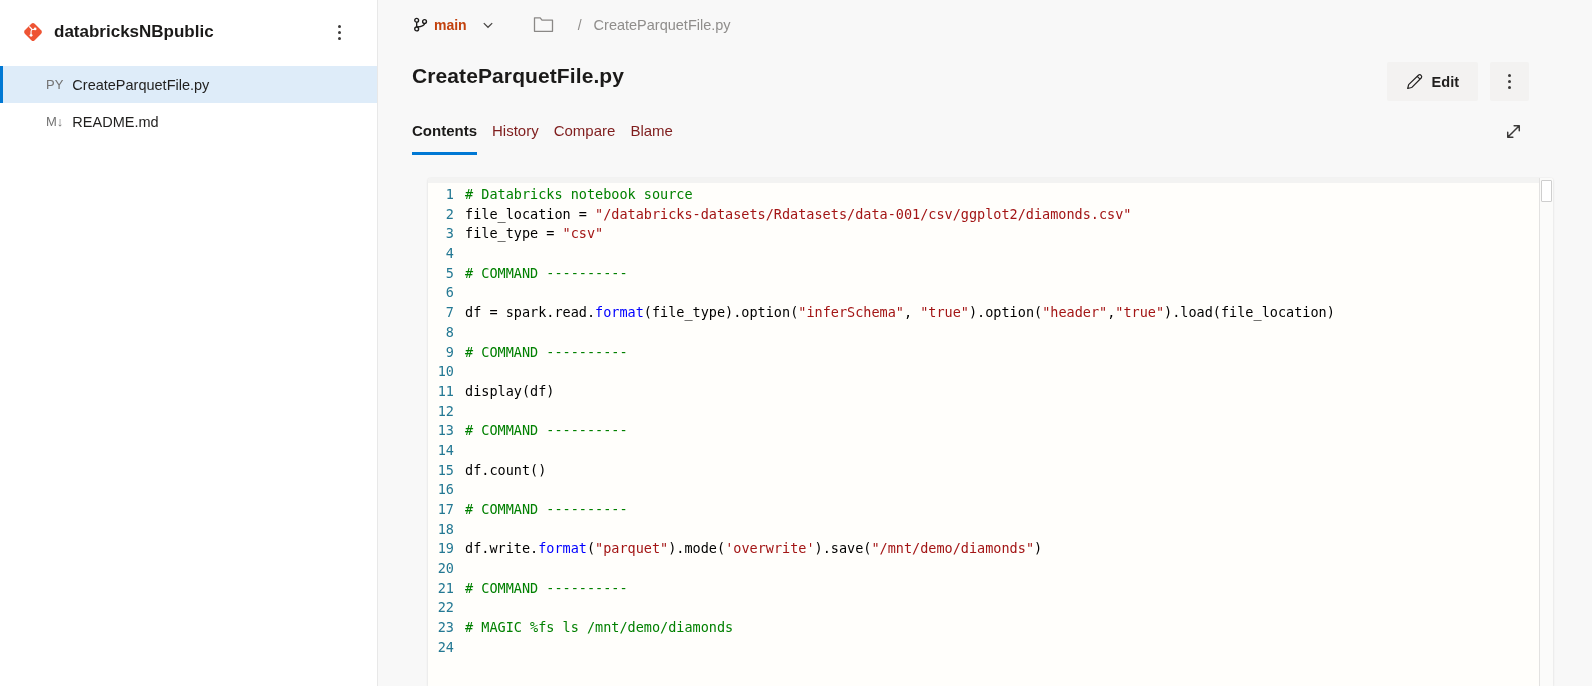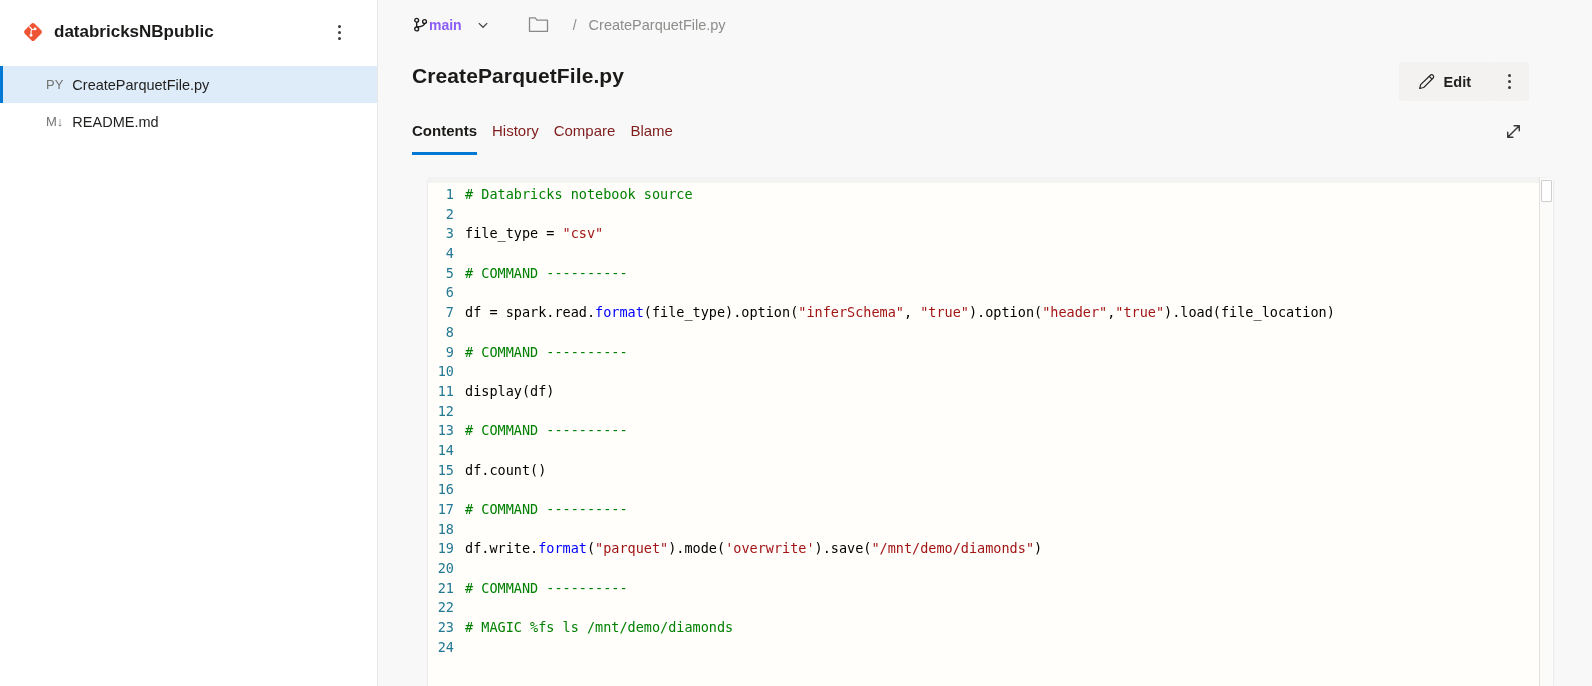--- a/index.html
+++ b/index.html
@@ -43,31 +43,31 @@
   .file-badge { font-size:13px; color:#737373; white-space:pre; }
   .file-name  { margin-left:9px; font-size:14.5px; color:#201f1e; white-space:nowrap; }
 
   
   .main { position:absolute; left:379px; top:0; right:0; height:100%; }
   .breadcrumb-row {
     position:absolute; top:16px; left:33px; display:flex; align-items:center;
     font-size:14px; color:#1b1a19;
   }
   .branch-btn { display:flex; align-items:center; background:none; border:none; cursor:pointer; font:inherit; }
-  .branch-name { font-weight:bold; color:#8b5cf6; }
+  .branch-name { font-weight:bold; margin-left:5px; color:#c2410c; }
   .chevron { margin-left:14px; display:flex; }
   .folder-ic { margin-left:38px; display:flex; }
   .crumb-sep { margin-left:24px; color:#8f8d8b; font-size:14px; }
   .crumb-file { margin-left:12px; color:#8f8d8b; font-size:14.5px; }
 
   .page-title {
     position:absolute; top:64px; left:33px; font-size:21px; font-weight:bold; color:#1b1a19;
     letter-spacing:.1px;
   }
-  .actions { position:absolute; top:62px; right:63px; display:flex; }
+  .actions { position:absolute; top:62px; right:63px; display:flex; gap:12px; }
   .btn {
     height:39px; background:#f3f2f1; border:none; border-radius:2px; cursor:pointer;
     display:flex; align-items:center; justify-content:center; font:inherit;
   }
   .edit-btn { padding:0 19px; gap:9px; font-size:14.5px; font-weight:bold; color:#201f1e; }
   .more-btn { width:39px; flex-direction:column; gap:3px; }
   .more-btn i { width:3px; height:3px; border-radius:50%; background:#3b3a39; }
 
   .tabs-row { position:absolute; top:122px; left:33px; display:flex; gap:15px; }
   .tab {
@@ -194,21 +194,21 @@
   <button class="expand-btn">
     <svg width="21" height="21" viewBox="0 0 20 20" fill="none" stroke="#3b3a39" stroke-width="1.4" stroke-linecap="round">
       <path d="M4.5 15.5 L15.5 4.5 M15.5 4.5 H10.6 M15.5 4.5 V9.4 M4.5 15.5 H9.4 M4.5 15.5 V10.6"></path>
     </svg>
   </button>
 
   <div class="code-panel">
     <div class="code-top-strip"></div>
     <div class="code-lines">
         <div class="code-line"><span class="ln">1</span><span class="code-text"><span class="tok-c"># Databricks notebook source</span></span></div>
-        <div class="code-line"><span class="ln">2</span></div>
+        <div class="code-line"><span class="ln">2</span><span class="code-text"><span class="tok-p">file_location = </span><span class="tok-s">"/databricks-datasets/Rdatasets/data-001/csv/ggplot2/diamonds.csv"</span></span></div>
         <div class="code-line"><span class="ln">3</span><span class="code-text"><span class="tok-p">file_type = </span><span class="tok-s">"csv"</span></span></div>
         <div class="code-line"><span class="ln">4</span><span class="code-text"></span></div>
         <div class="code-line"><span class="ln">5</span><span class="code-text"><span class="tok-c"># COMMAND ----------</span></span></div>
         <div class="code-line"><span class="ln">6</span><span class="code-text"></span></div>
         <div class="code-line"><span class="ln">7</span><span class="code-text"><span class="tok-p">df = spark.read.</span><span class="tok-b">format</span><span class="tok-p">(file_type).option(</span><span class="tok-s">"inferSchema"</span><span class="tok-p">, </span><span class="tok-s">"true"</span><span class="tok-p">).option(</span><span class="tok-s">"header"</span><span class="tok-p">,</span><span class="tok-s">"true"</span><span class="tok-p">).load(file_location)</span></span></div>
         <div class="code-line"><span class="ln">8</span><span class="code-text"></span></div>
         <div class="code-line"><span class="ln">9</span><span class="code-text"><span class="tok-c"># COMMAND ----------</span></span></div>
         <div class="code-line"><span class="ln">10</span><span class="code-text"></span></div>
         <div class="code-line"><span class="ln">11</span><span class="code-text"><span class="tok-p">display(df)</span></span></div>
         <div class="code-line"><span class="ln">12</span><span class="code-text"></span></div>

